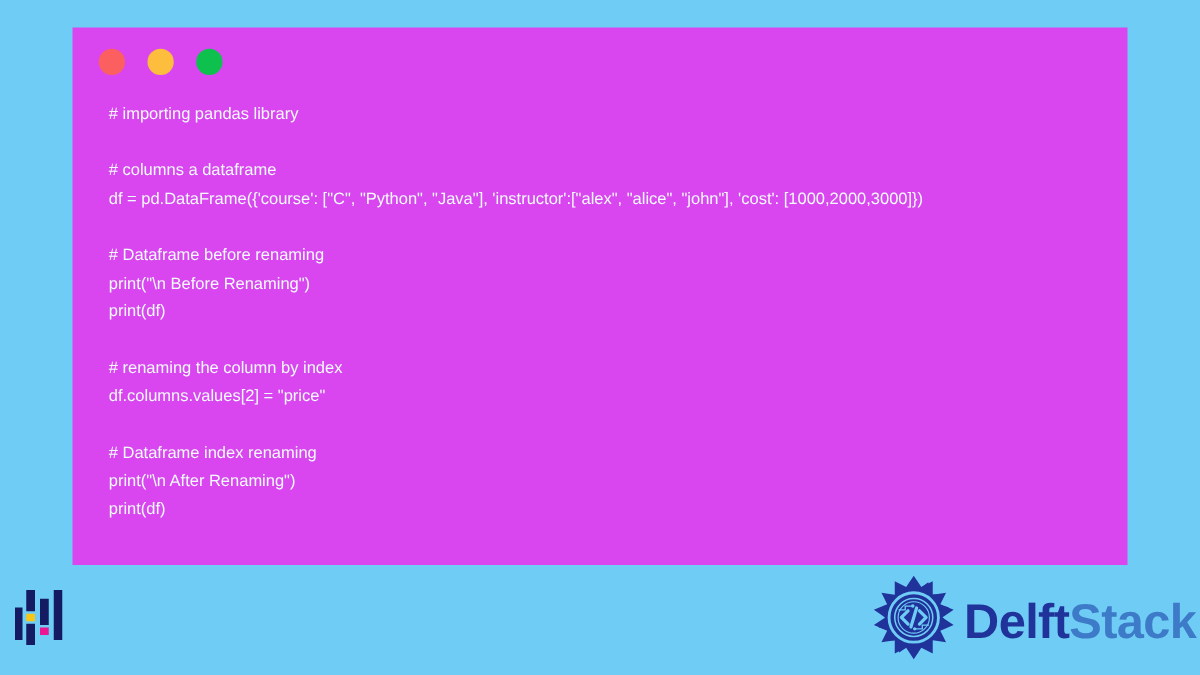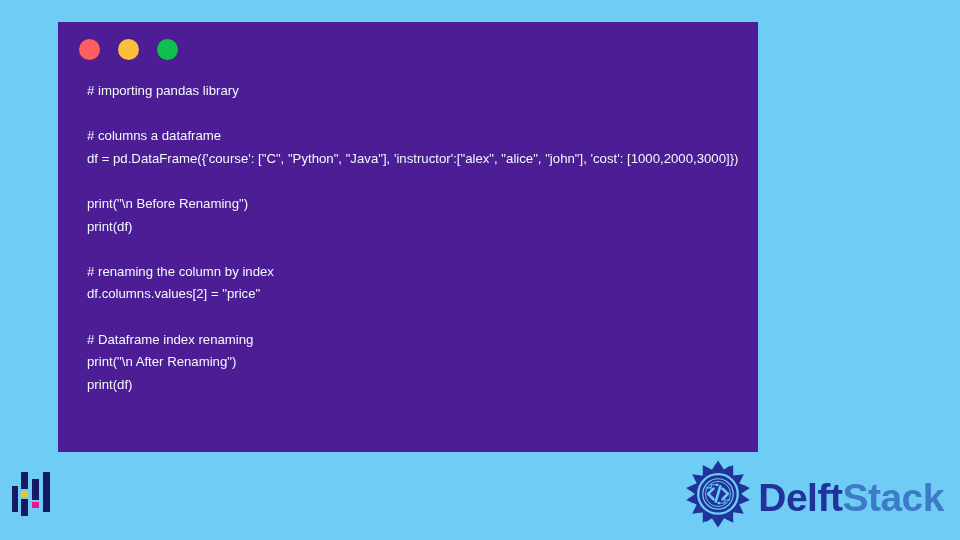--- a/index.html
+++ b/index.html
@@ -18,23 +18,23 @@
     position: absolute;
     inset: 0;
     background: #6fcdf5;
   }
 
   
   .code-window {
     position: absolute;
     left: 58px;
     top: 22px;
-    width: 700px;
+    width: 844px;
     height: 430px;
-    background: #4c1d95;
+    background: #d946ef;
     box-sizing: border-box;
   }
   .titlebar {
     position: absolute;
     left: 21px;
     top: 17px;
     display: flex;
     gap: 18px;
     align-items: center;
   }
@@ -73,21 +73,21 @@
     left: 12px;
     bottom: 24px;
     width: 38px;
     height: 44px;
   }
   .brand-mark svg { display: block; }
 
   
   .logo {
     position: absolute;
-    right: 16px;
+    right: 3px;
     bottom: 4px;
     height: 78px;
     display: flex;
     align-items: center;
     gap: 2px;
   }
   .logo-emblem {
     width: 76px;
     height: 76px;
     flex: 0 0 auto;
@@ -116,20 +116,21 @@
       <span class="dot amber"></span>
       <span class="dot green"></span>
     </div>
 
     <div class="code-body">
       <div class="code-line"># importing pandas library</div>
       <div class="code-line blank"></div>
       <div class="code-line"># columns a dataframe</div>
       <div class="code-line">df = pd.DataFrame({'course': ["C", "Python", "Java"], 'instructor':["alex", "alice", "john"], 'cost': [1000,2000,3000]})</div>
       <div class="code-line blank"></div>
+      <div class="code-line"># Dataframe before renaming</div>
       <div class="code-line">print("\n Before Renaming")</div>
       <div class="code-line">print(df)</div>
       <div class="code-line blank"></div>
       <div class="code-line"># renaming the column by index</div>
       <div class="code-line">df.columns.values[2] = "price"</div>
       <div class="code-line blank"></div>
       <div class="code-line"># Dataframe index renaming</div>
       <div class="code-line">print("\n After Renaming")</div>
       <div class="code-line">print(df)</div>
     </div>

